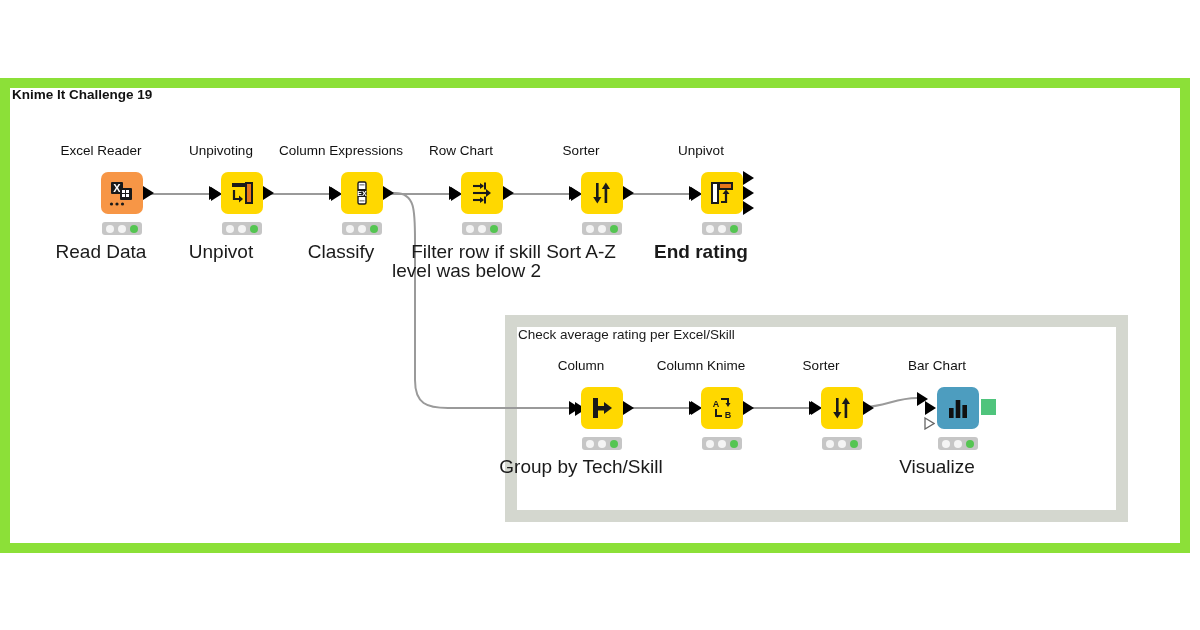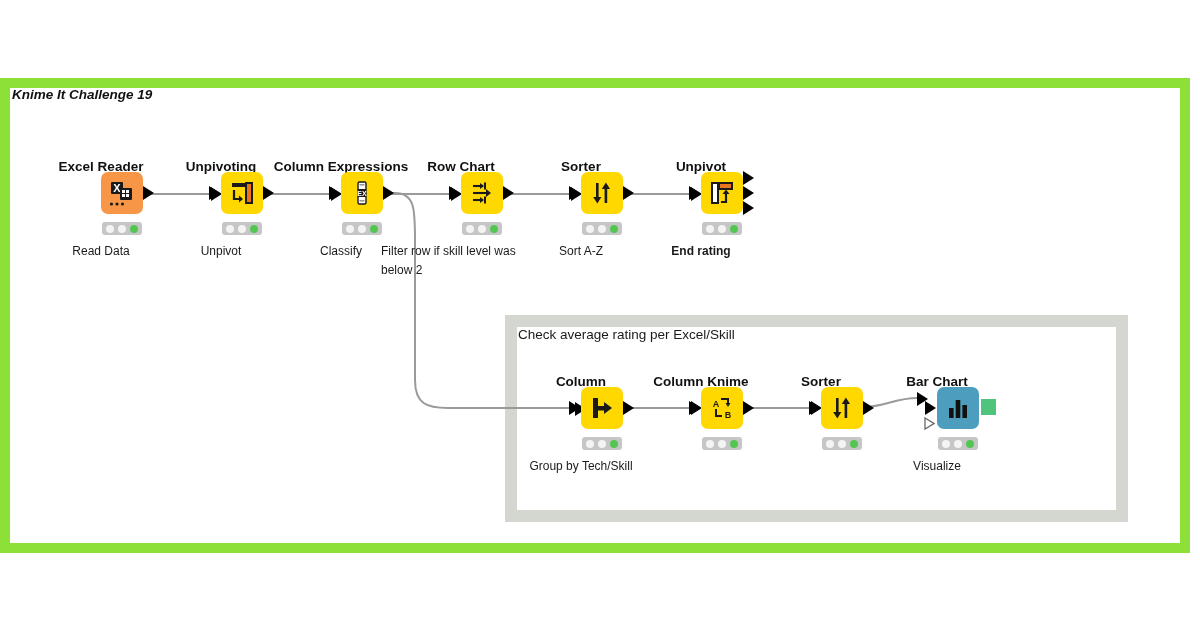--- a/index.html
+++ b/index.html
@@ -22,21 +22,20 @@
   }
 
   #workflow-title{
     position:absolute;
     left:12px; top:87px;
     font-size:13.5px;
     font-weight:bold;
     color:#111111;
     letter-spacing:0px;
     white-space:nowrap;
-    font-style:italic;
   }
 
   
   #annotation-box{
     position:absolute;
     left:505px; top:315px;
     width:623px; height:207px;
     background:#ffffff;
     border:12px solid #d4d7cf;
     box-sizing:border-box;
@@ -50,24 +49,23 @@
   }
 
   
   .node{ position:absolute; }
   .node-title{
     position:absolute;
     left:50%;
     transform:translateX(-50%);
     top:-29px;
     font-size:13.5px;
-    font-weight:bold;
+    font-weight:normal;
     color:#111111;
     white-space:nowrap;
-    margin-top:16px;
   }
   .node-body{
     position:absolute;
     left:0; top:0;
     width:42px; height:42px;
     border-radius:7px;
     background:#ffd800;
     display:flex;
     align-items:center;
     justify-content:center;
@@ -93,23 +91,23 @@
     background:#f4f4f4;
   }
   .node-status i.on{ background:#55c552; }
 
   
   .node-caption{
     position:absolute;
     left:50%;
     transform:translateX(-50%);
     top:70px;
-    font-size:12px;
+    font-size:19px;
     color:#1a1a1a;
-    text-align:left;
+    text-align:right;
     white-space:nowrap;
     line-height:19px;
   }
   .node-caption.bold{ font-weight:bold; }
   .node-caption.wrap{ white-space:normal; width:160px; }
 
   
   .port{
     position:absolute;
     width:0;height:0;

